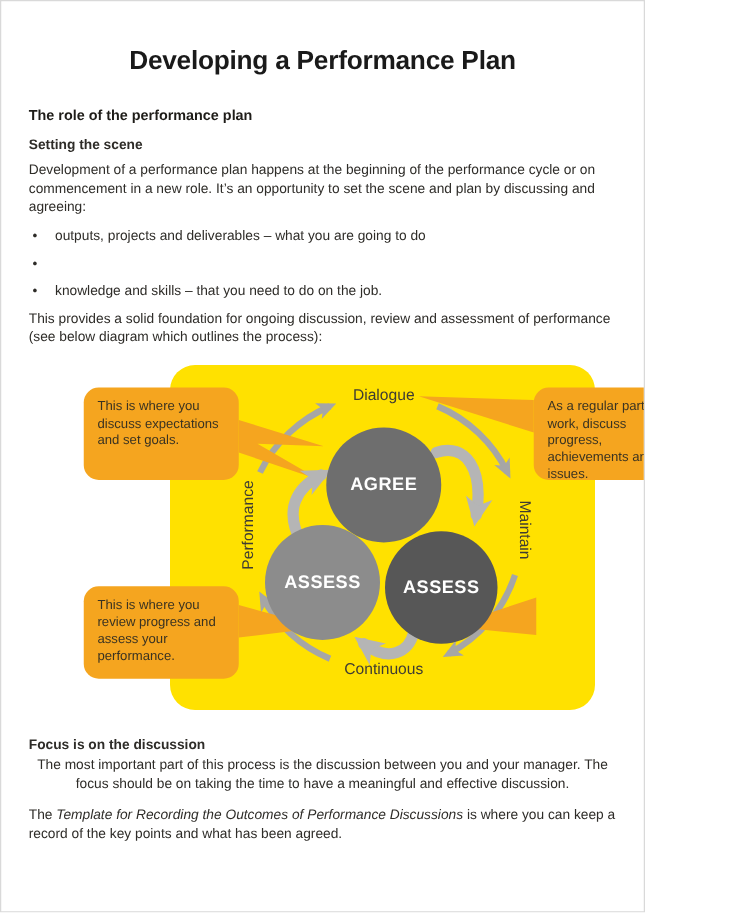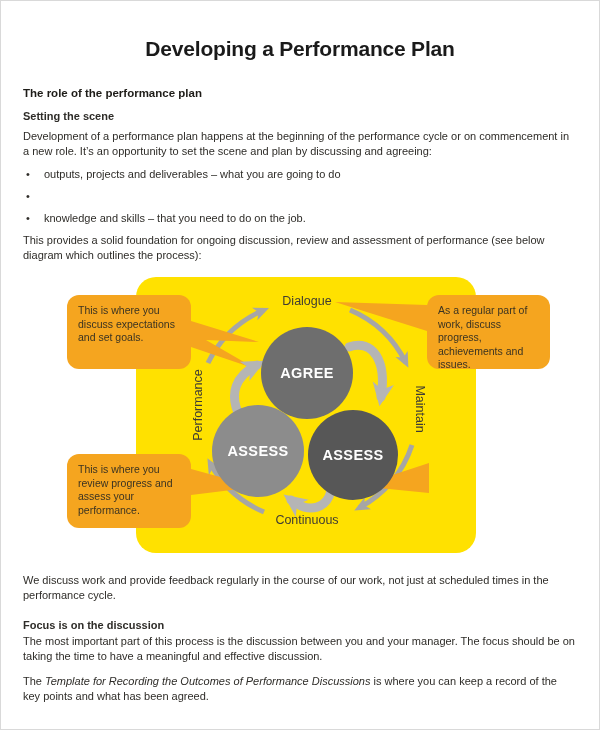--- a/index.html
+++ b/index.html
@@ -1,17 +1,17 @@
 <!DOCTYPE html>
 <html><head>
 <meta charset="utf-8">
 <style>
   html,body { margin:0; padding:0; background:#ffffff; }
   .page {
-    position:relative; width:600px; height:730px; box-sizing:border-box;
+    position:relative; width:516px; height:730px; box-sizing:border-box;
     background:#ffffff; border:1px solid #d9d9d9;
     font-family:"Liberation Sans", sans-serif; color:#2e2c28; overflow:hidden;
   }
   .content { padding:0 22px; }
   .doc-title {
     text-align:center; font-size:21px; font-weight:bold; letter-spacing:-0.2px;
     margin:36px 0 0 0; color:#1a1a1a;
   }
   .section-heading { font-size:11.5px; font-weight:bold; margin:26px 0 0 0; color:#1e1c18; }
   .sub-heading { font-size:11px; font-weight:bold; margin:11px 0 0 0; color:#2e2c28; }
@@ -121,21 +121,20 @@
     <div class="ring-label rot-cw" style="left:419px; top:140px;">Maintain</div>
     <div class="ring-label" style="left:306px; top:251px;">Continuous</div>
     <div class="ring-label rot-ccw" style="left:197px; top:136px;">Performance</div>
 
     <div class="callout co-tl">This is where you discuss expectations and set goals.</div>
     <div class="callout co-tr">As a regular part of work, discuss progress, achievements and issues.</div>
     <div class="callout co-bl">This is where you review progress and assess your performance.</div>
   </div>
 
   <div class="content">
-    <p class="body-p" style="margin-top:14px;">We discuss work and provide feedback regularly in the course of our work, not just at scheduled times in the performance cycle.</p>
 
     <h3 class="focus-heading">Focus is on the discussion</h3>
 
-    <p class="body-p" style="margin-top:3px;">The most important part of this process is the discussion between you and your manager. The focus should be on taking the time to have a meaningful and effective discussion.</p>
+    <p class="body-p" style="margin-top:3px;text-align:center;">The most important part of this process is the discussion between you and your manager. The focus should be on taking the time to have a meaningful and effective discussion.</p>
 
     <p class="body-p" style="margin-top:10px;"><span>The </span><span class="italic">Template for Recording the Outcomes of Performance Discussions</span><span> is where you can keep a record of the key points and what has been agreed.</span></p>
   </div>
 </div>
 
 </body></html>

